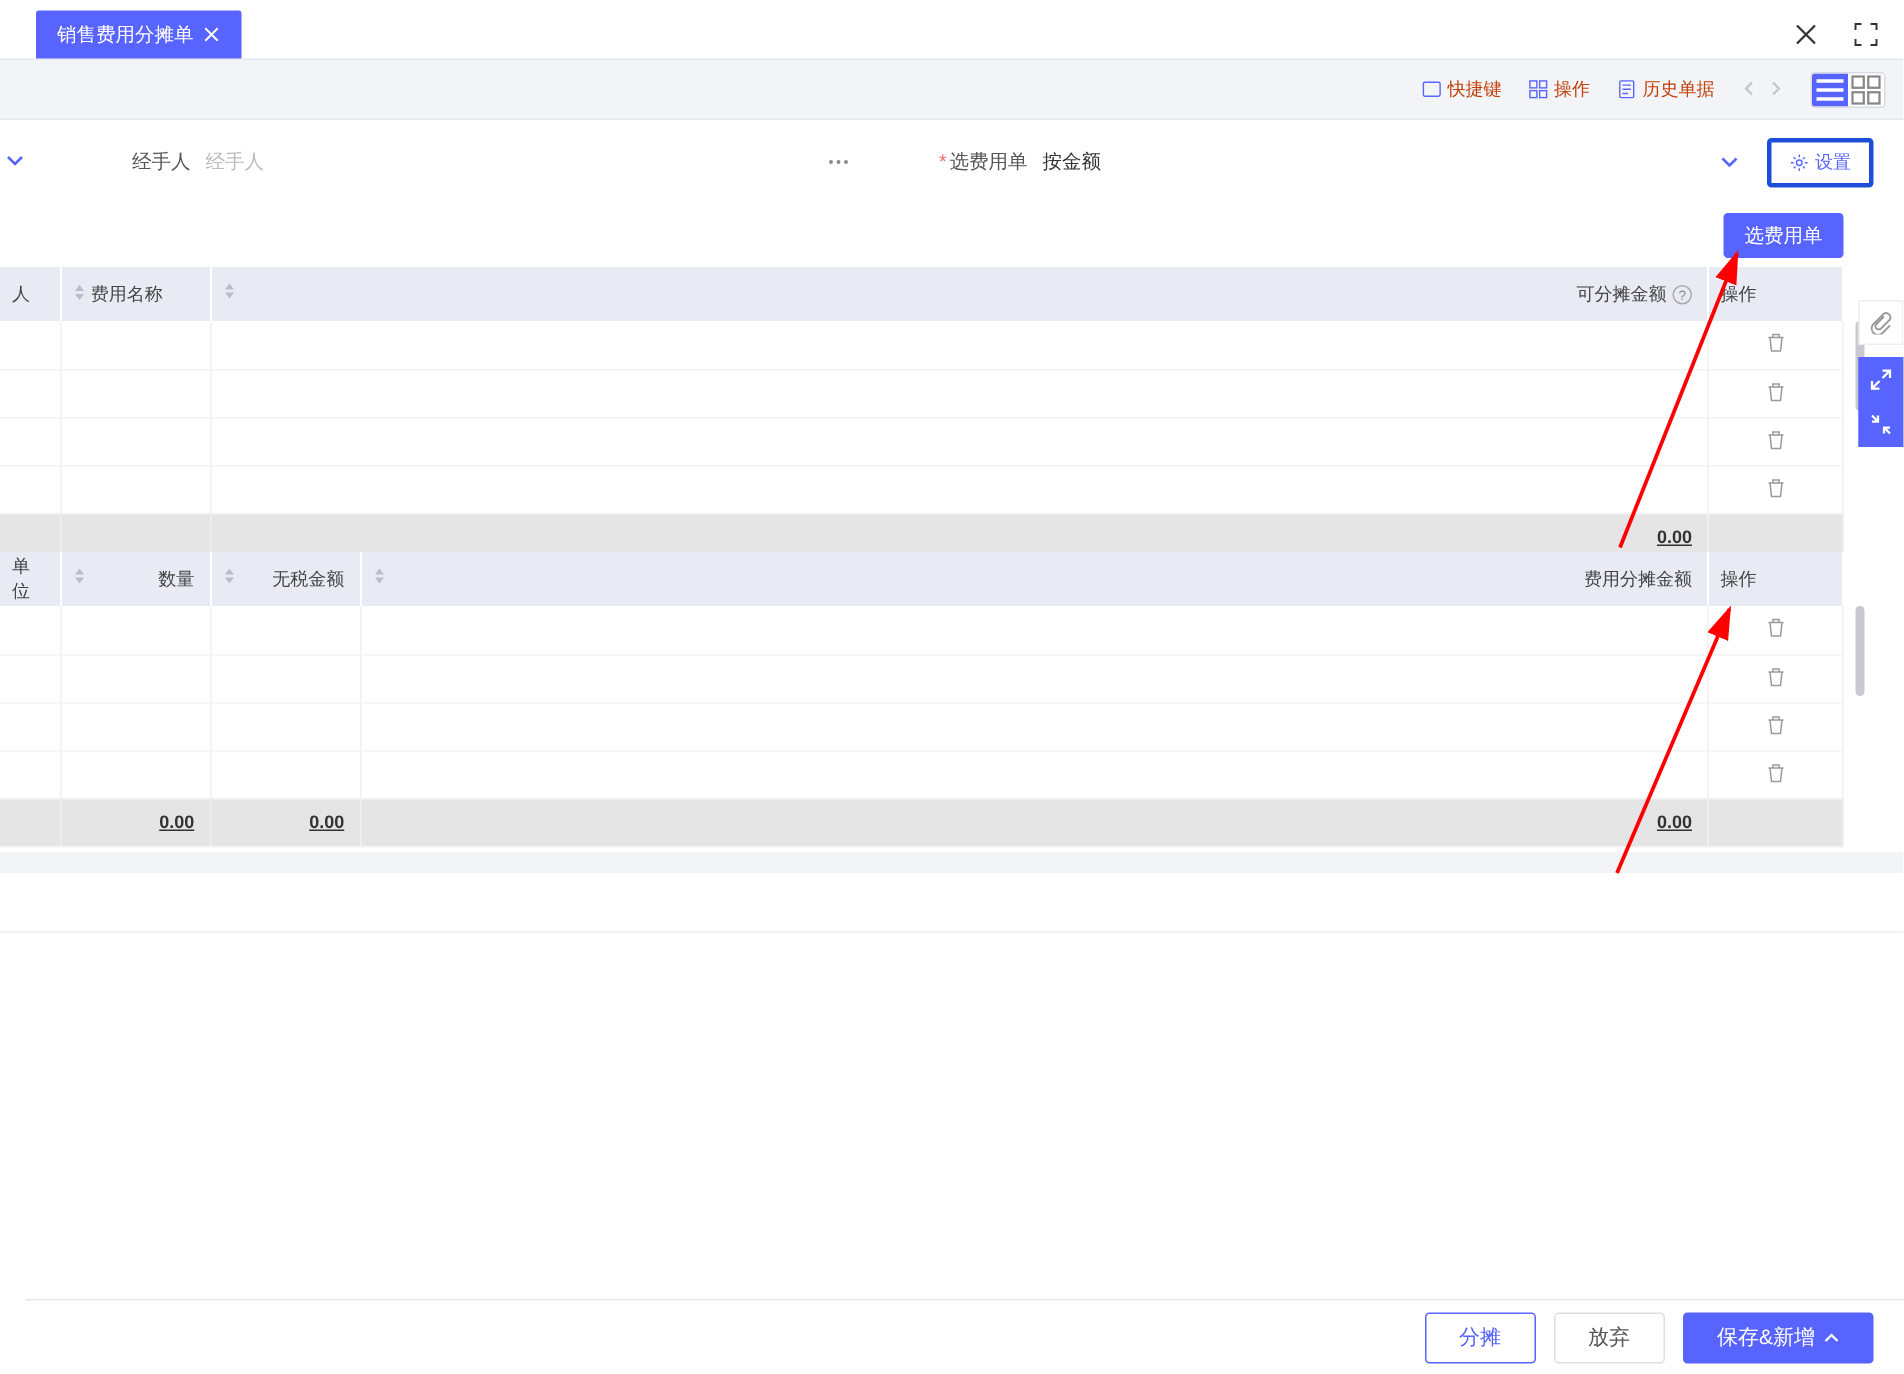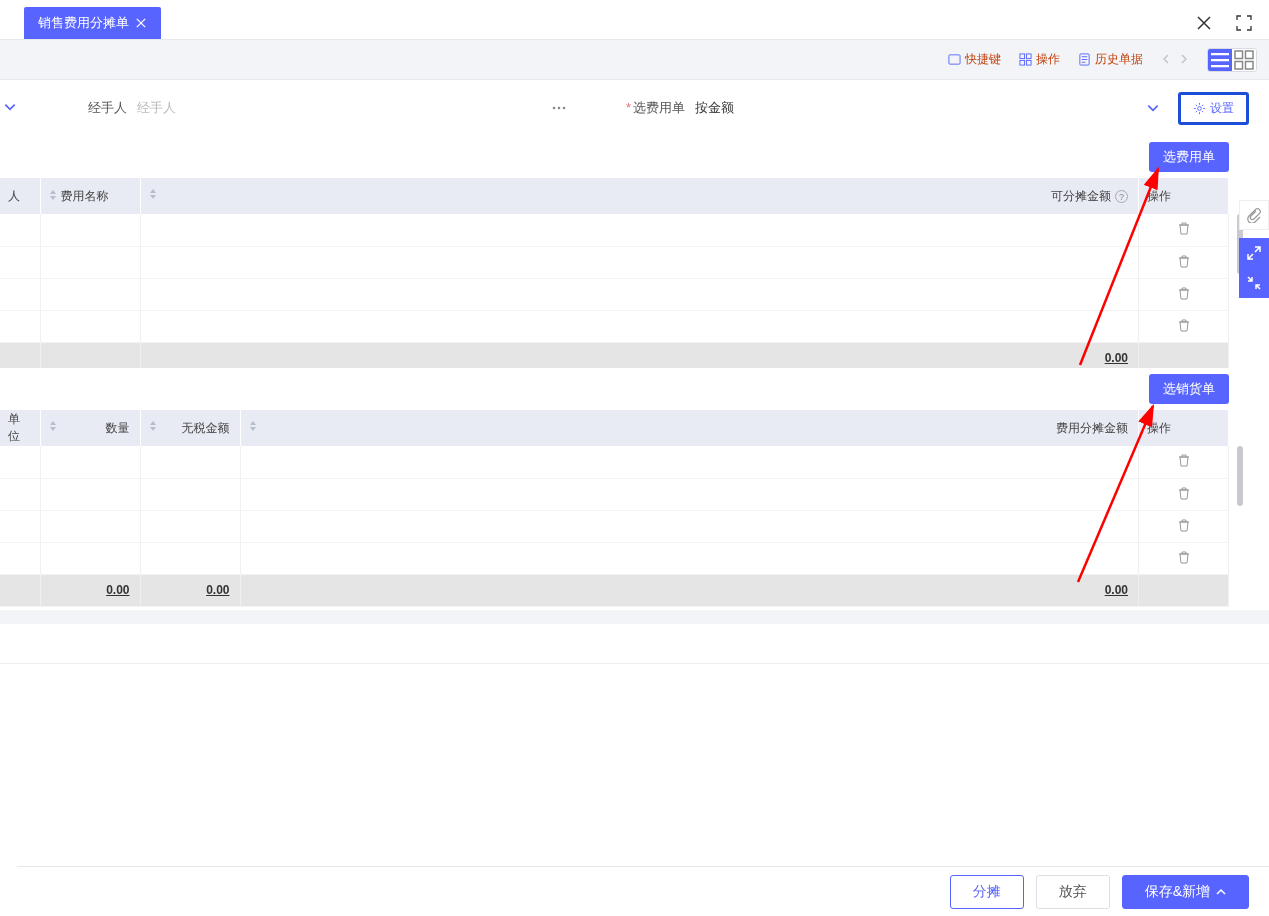--- a/index.html
+++ b/index.html
@@ -254,23 +254,20 @@
             <td class="num-right">0.00</td>
             <td></td>
           </tr>
       </tbody>
     </table>
     <div class="vscroll" style="height:60px; top:36px;"></div>
   </div>
 </div>
 
 <div class="section">
-  <div class="section-btn-row">
-    <button class="primary-btn">选销货单</button>
-  </div>
   <div class="table-wrap" style="height:200px;">
     <table class="table">
       <colgroup>
           <col style="width:40px">
           <col style="width:100px">
           <col style="width:100px">
           <col>
           <col style="width:90px">
         </colgroup>
       <thead>

